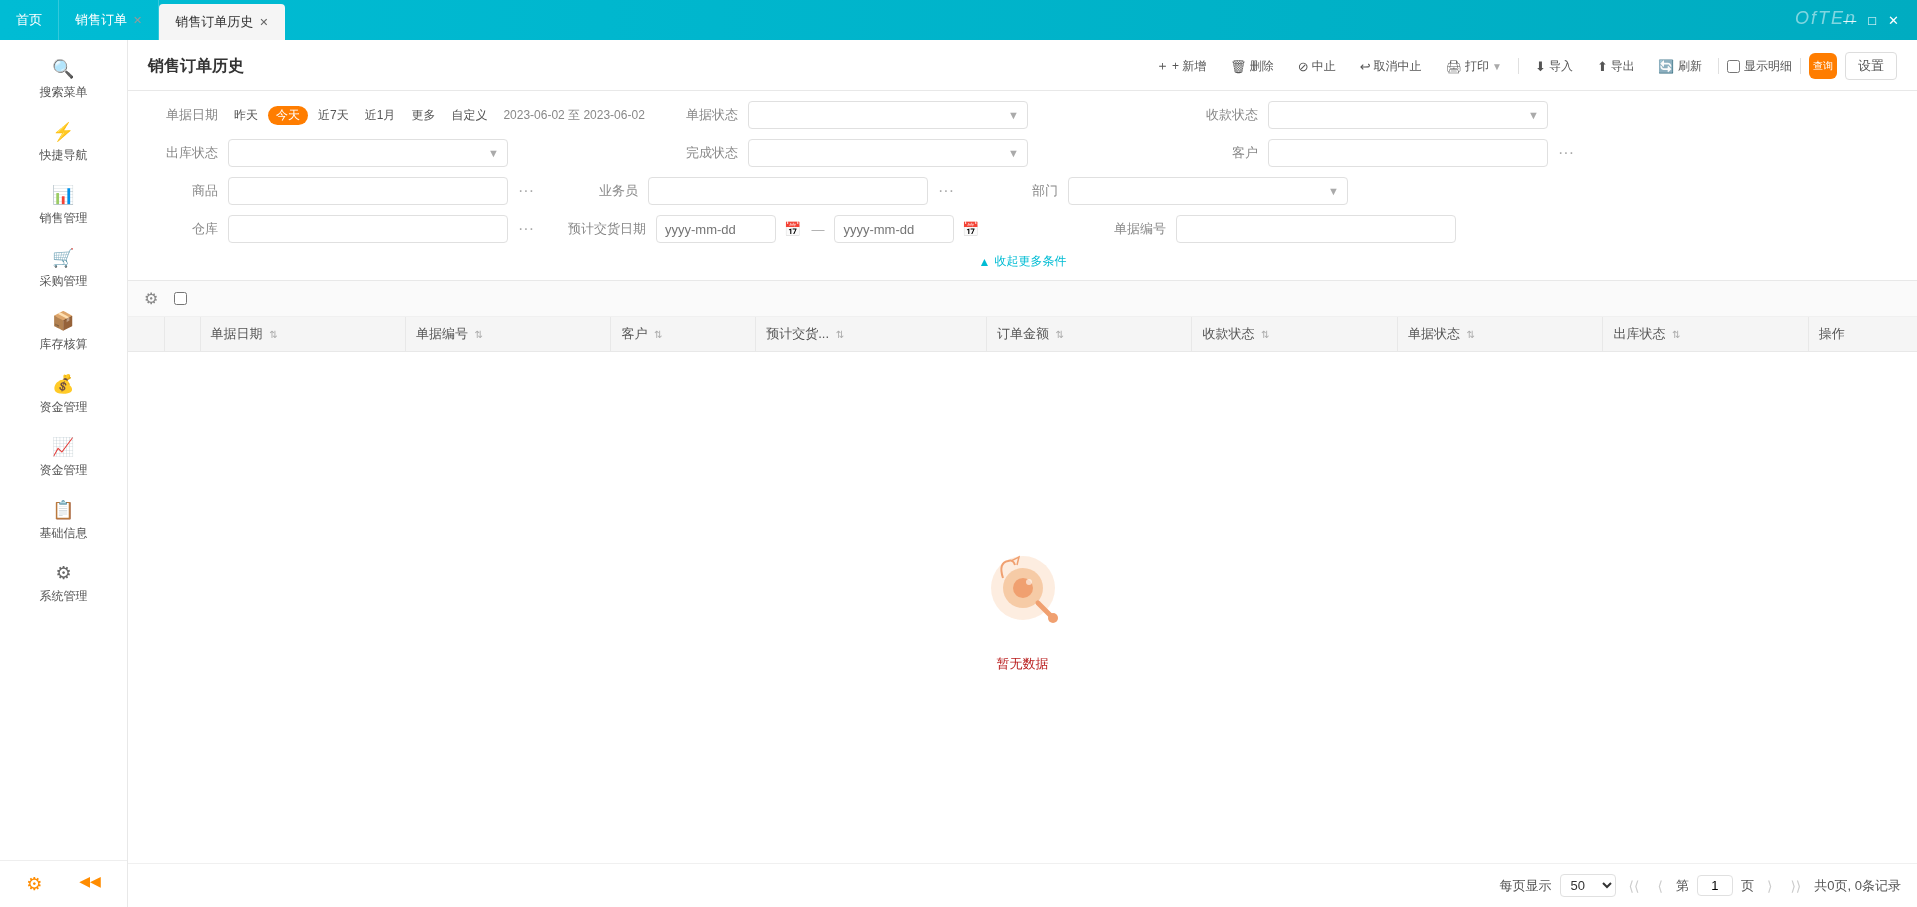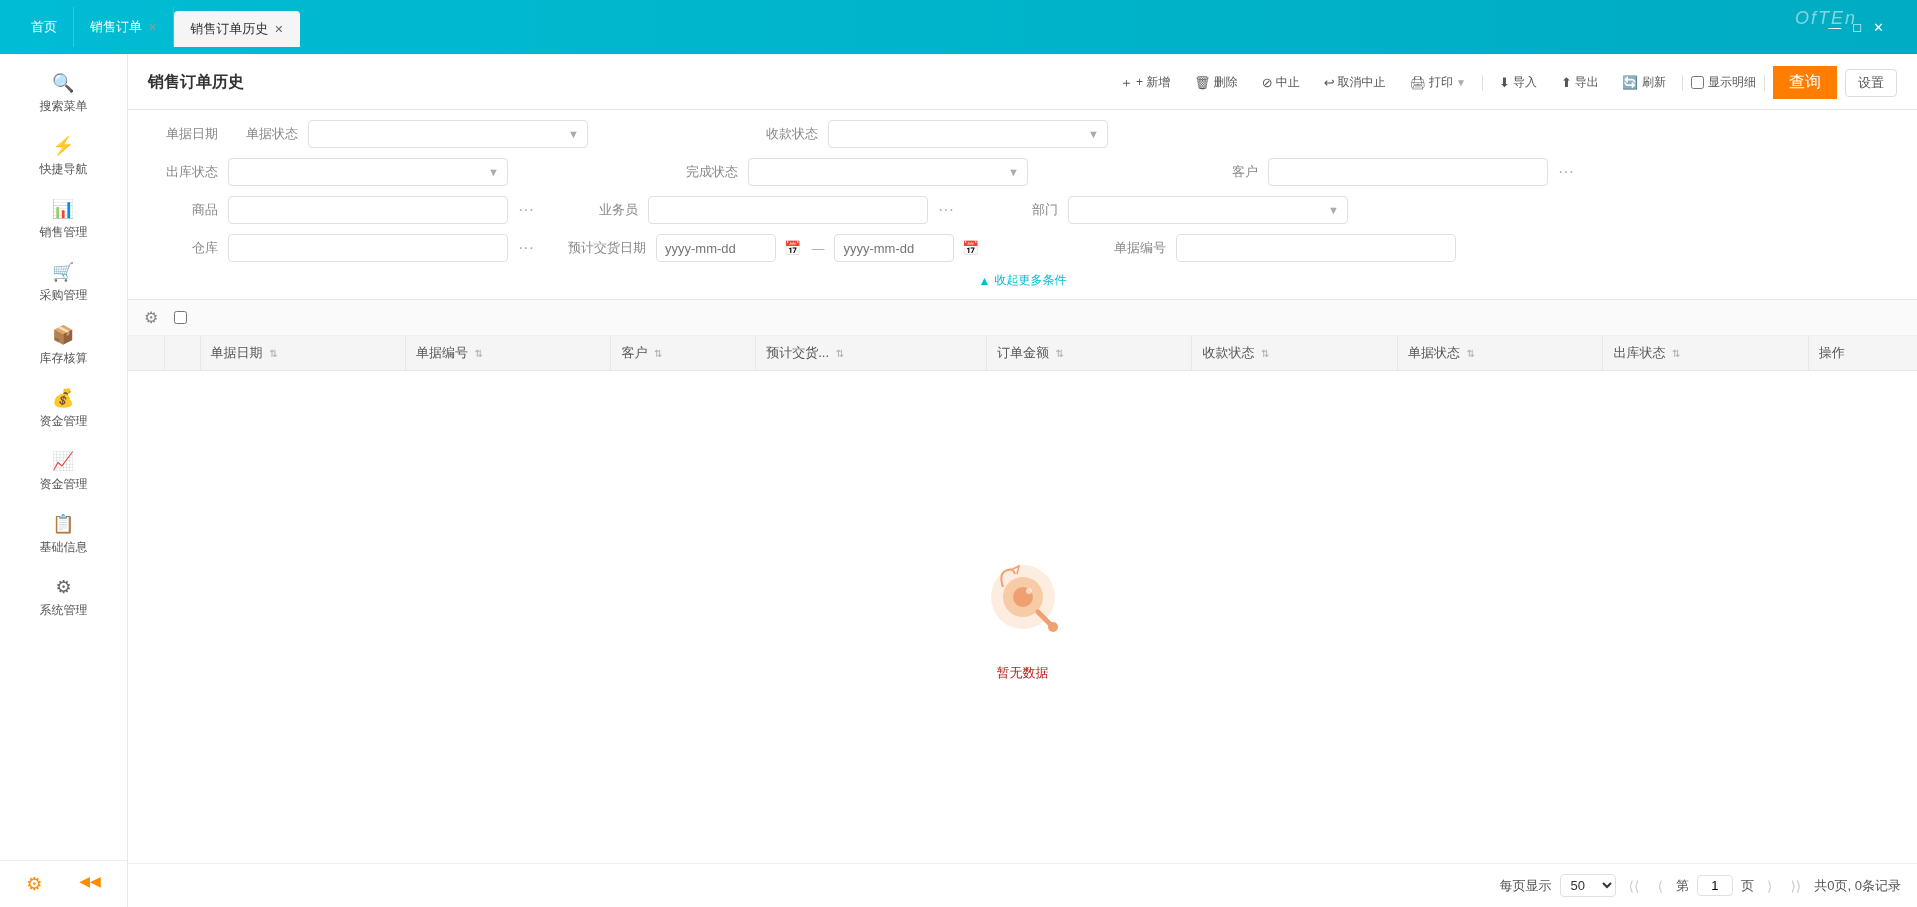--- a/index.html
+++ b/index.html
@@ -1,24 +1,24 @@
 <!DOCTYPE html>
 <html><head>
   <meta charset="utf-8">
   <style>
     * { box-sizing: border-box; margin: 0; padding: 0; }
     body { font-family: "Microsoft YaHei", "PingFang SC", sans-serif; font-size: 13px; background: #f5f5f5; display: flex; flex-direction: column; height: 907px; overflow: hidden; }
 
     
     .top-bar {
-      height: 54px;
+      height: 40px;
       background: linear-gradient(90deg, #00bcd4 0%, #00acc1 100%);
       display: flex;
       align-items: center;
-      padding: 0 15px;
+      padding: 0 0;
       position: relative;
     }
     .tab-item {
       height: 40px;
       display: flex;
       align-items: center;
       padding: 0 16px;
       color: #fff;
       font-size: 13px;
       cursor: pointer;
@@ -141,24 +141,24 @@
       cursor: pointer;
       border: none;
       background: none;
       white-space: nowrap;
     }
     .toolbar-btn .t-icon { font-size: 13px; }
     .btn-query {
       background: #ff7d00;
       color: #fff;
       border: none;
-      border-radius: 0;
-      padding: 6px 16px;
-      cursor: pointer;
-      font-size: 16px;
+      border-radius: 6px;
+      padding: 6px 4px;
+      cursor: pointer;
+      font-size: 10px;
     }
     .btn-settings {
       background: #fff;
       color: #555;
       border: 1px solid #ddd;
       border-radius: 4px;
       padding: 4px 12px;
       cursor: pointer;
       font-size: 13px;
     }
@@ -504,20 +504,31 @@
           <button class="btn-query">查询</button>
           <button class="btn-settings">设置</button>
         </div>
       </div>
     </div>
 
     <div class="filter-area">
 
       <div class="filter-row">
         <span class="filter-label">单据日期</span>
+        <div class="filter-control">
+          <div class="date-shortcuts">
+            <span class="date-shortcut">昨天</span>
+            <span class="date-shortcut active">今天</span>
+            <span class="date-shortcut">近7天</span>
+            <span class="date-shortcut">近1月</span>
+            <span class="date-shortcut">更多</span>
+            <span class="date-shortcut">自定义</span>
+          </div>
+          <span class="date-range">2023-06-02 至 2023-06-02</span>
+        </div>
         <span class="filter-label">单据状态</span>
         <div class="filter-control">
           <div class="select-box" style="min-width:200px;">
             <span></span>
             <span class="select-arrow">▼</span>
           </div>
         </div>
         <span class="filter-label">收款状态</span>
         <div class="filter-control">
           <div class="select-box" style="min-width:200px;">

